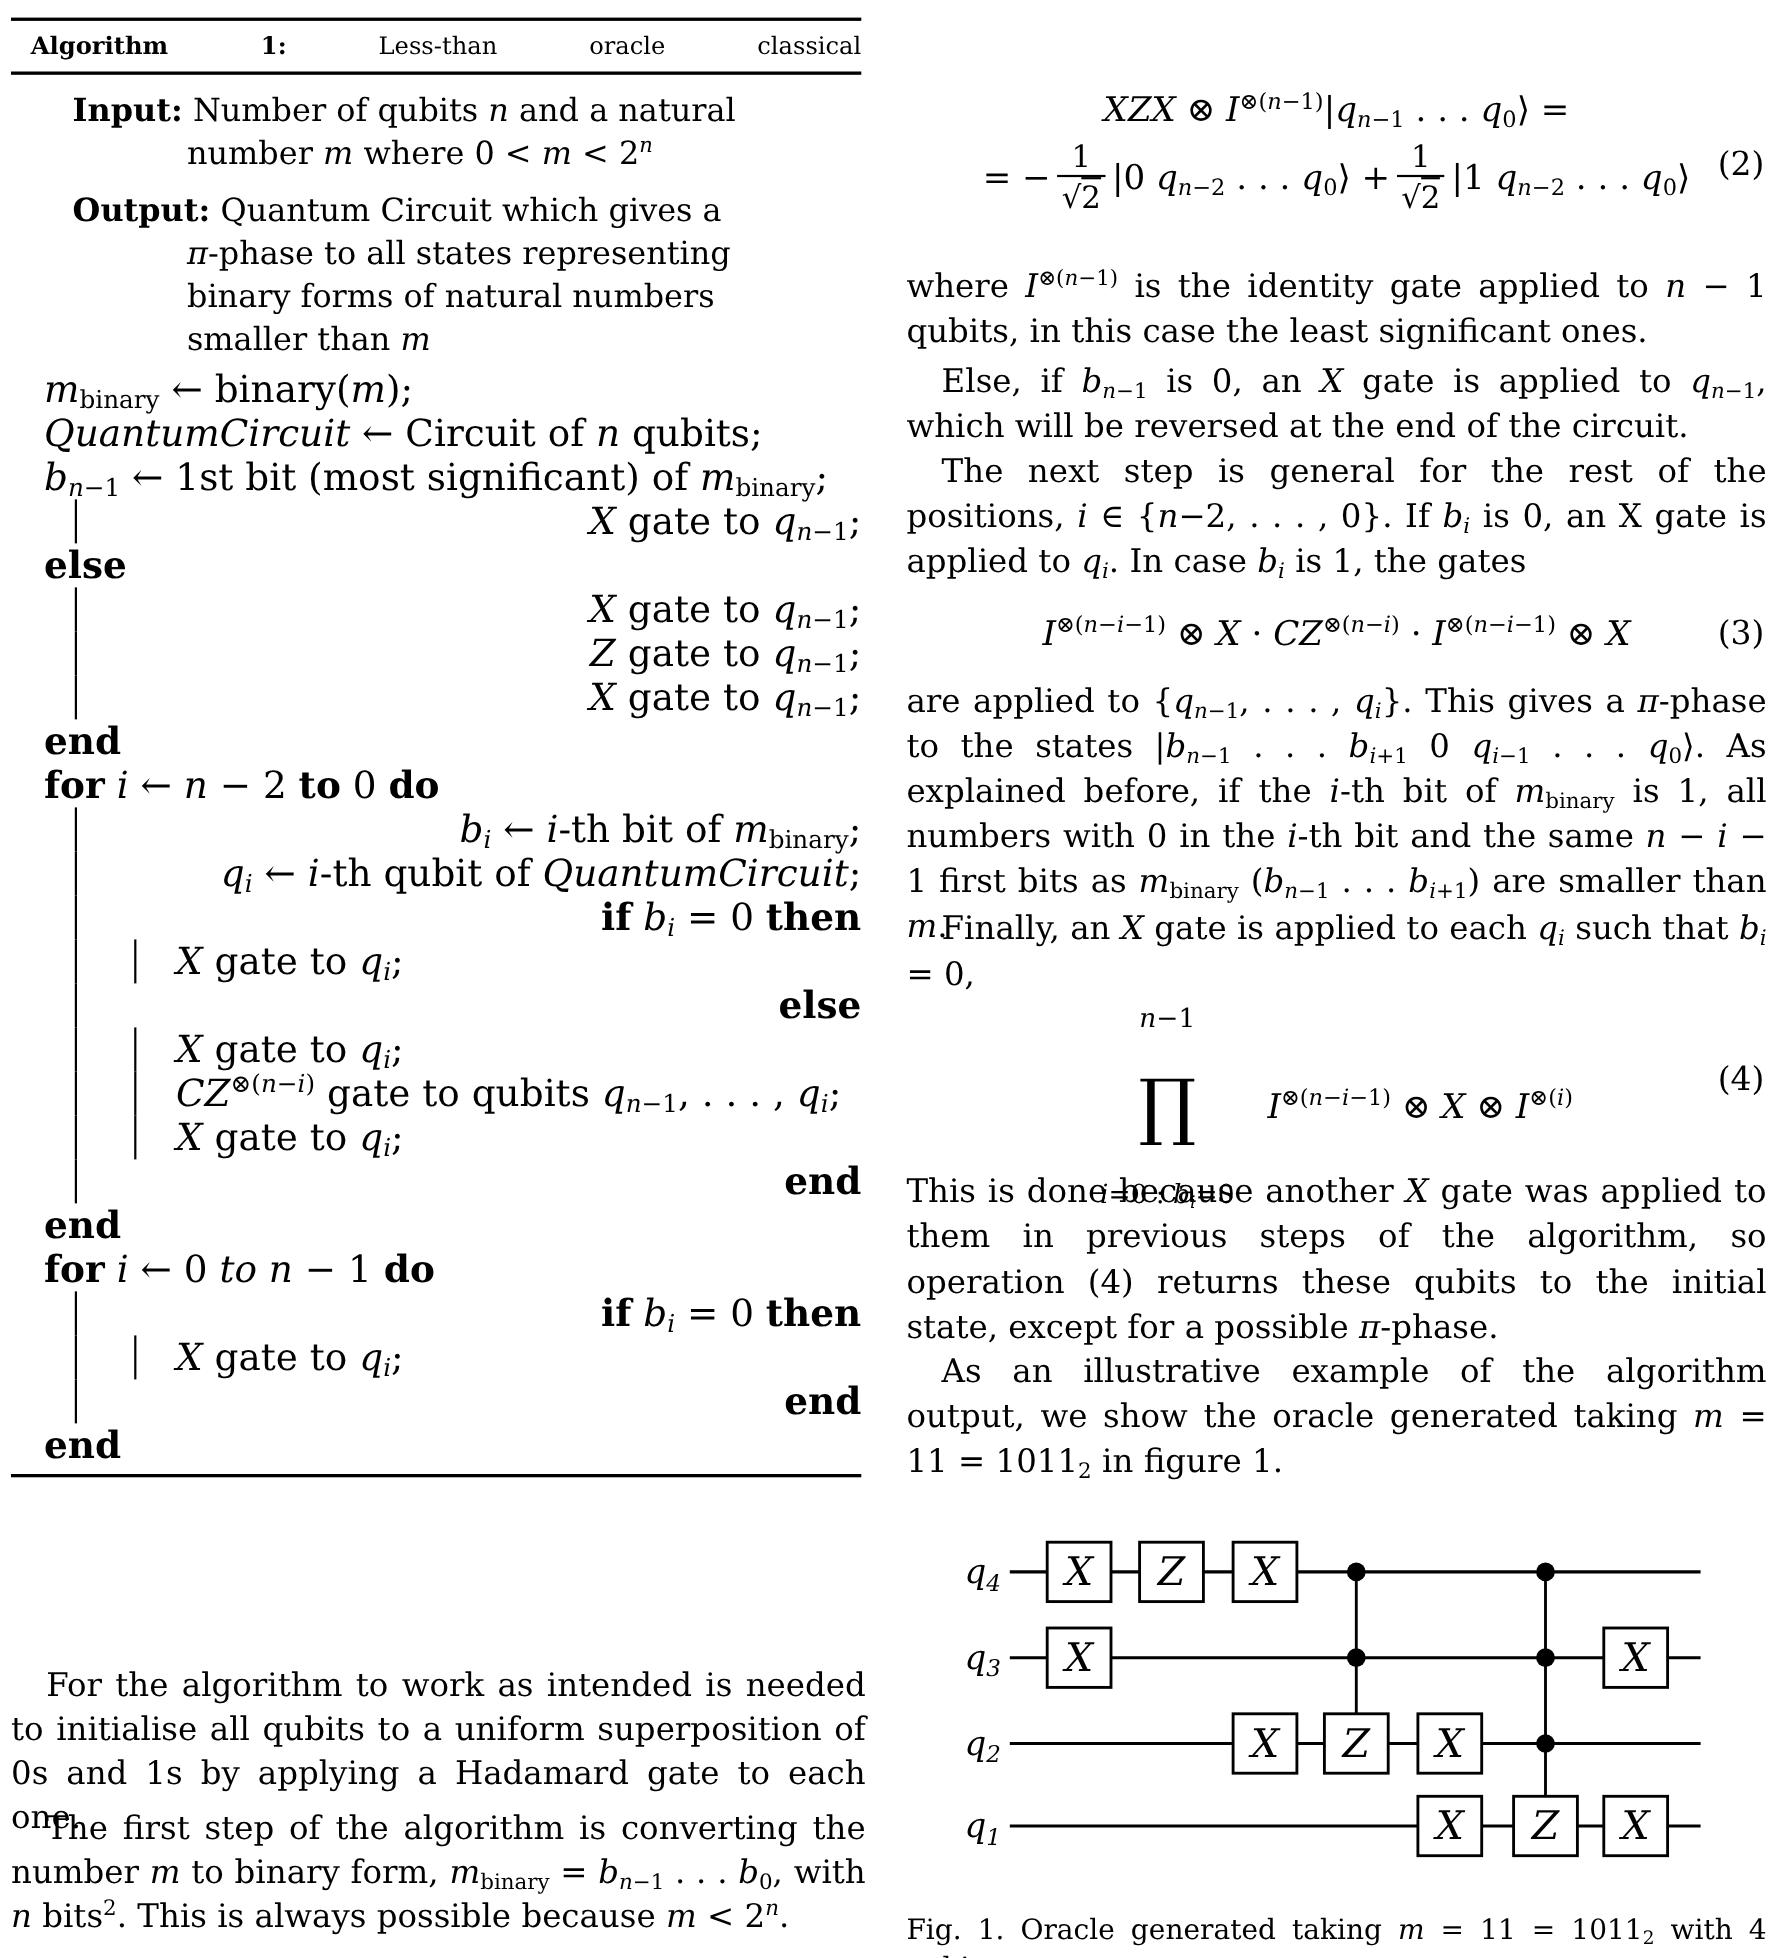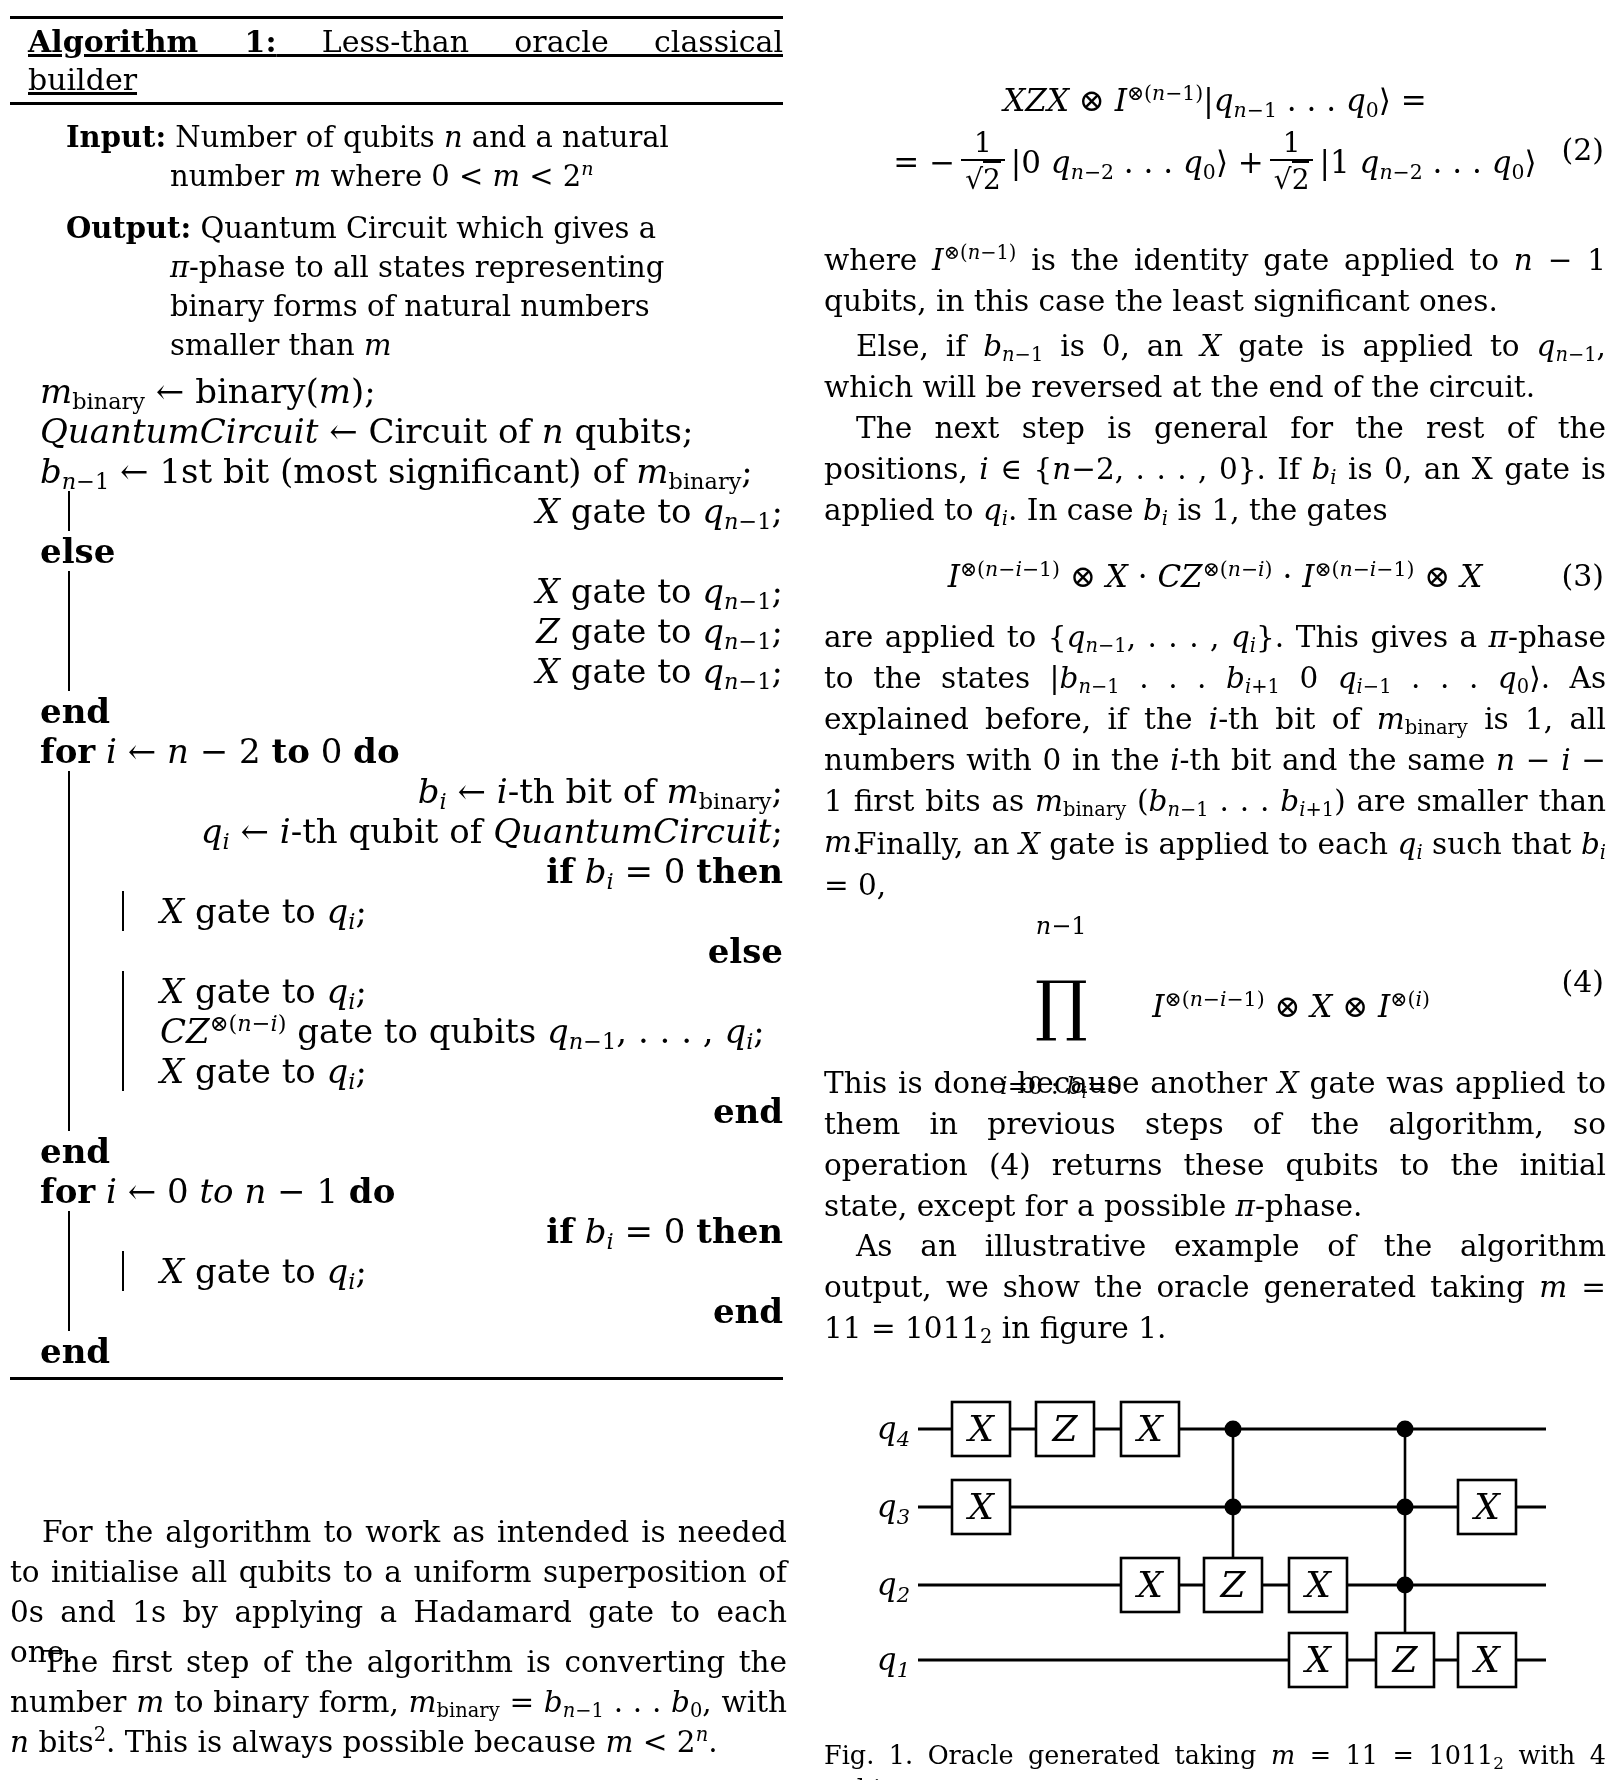--- a/index.html
+++ b/index.html
@@ -11,21 +11,21 @@
   }
   i { font-style:italic; }
   b { font-weight:bold; }
   sub, sup { font-size:66%; line-height:0; }
   sub { vertical-align:-0.28em; }
   sup { vertical-align:0.55em; }
 
   
   .algo { position:absolute; left:10px; top:16px; width:773px; }
   .rule { border-top:3px solid #000; height:0; }
-  .algo-head { font-size:30px; line-height:38px; padding:4px 0 3px 18px;text-decoration:underline; }
+  .algo-head { font-size:22px; line-height:38px; padding:4px 0 3px 18px; }
   .algo-head .t1 { text-align:justify; text-align-last:justify; }
   .algo-io {
     font-size:29px; line-height:39px;
     padding-left:160px; text-indent:-104px;
     white-space:pre-wrap; margin-top:13px;
   }
   .algo-body { font-size:34px; line-height:40px; padding-top:6px; padding-bottom:6px; }
   .aline { position:relative; white-space:nowrap; }
   .aline .bar { position:absolute; top:0; bottom:0; width:0; border-left:2px solid #000; }
   .aline .txt { display:block; }
@@ -62,21 +62,20 @@
   .circuit text { font-family:"DejaVu Serif", serif; }
   .caption { font-size:25.5px; line-height:34px; text-align:justify; }
 </style>
 </head>
 <body>
 
 <section class="algo">
   <div class="rule"></div>
   <div class="algo-head">
     <div class="t1"><b>Algorithm 1:</b> Less-than oracle classical</div>
-    <div class="t2">builder</div>
   </div>
   <div class="rule"></div>
   <div class="algo-io"><b>Input:</b><span> Number of qubits <i>n</i> and a natural
 number <i>m</i> where 0 &lt; <i>m</i> &lt; 2<sup><i>n</i></sup></span></div>
   <div class="algo-io"><b>Output:</b><span> Quantum Circuit which gives a
 <i>π</i>-phase to all states representing
 binary forms of natural numbers
 smaller than <i>m</i></span></div>
   <div class="algo-body">
       <div class="aline lv0">

